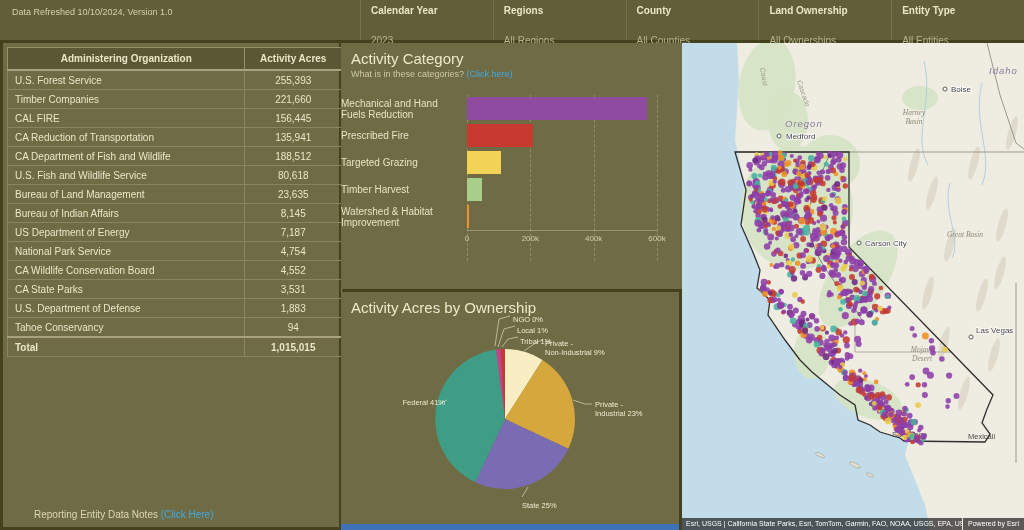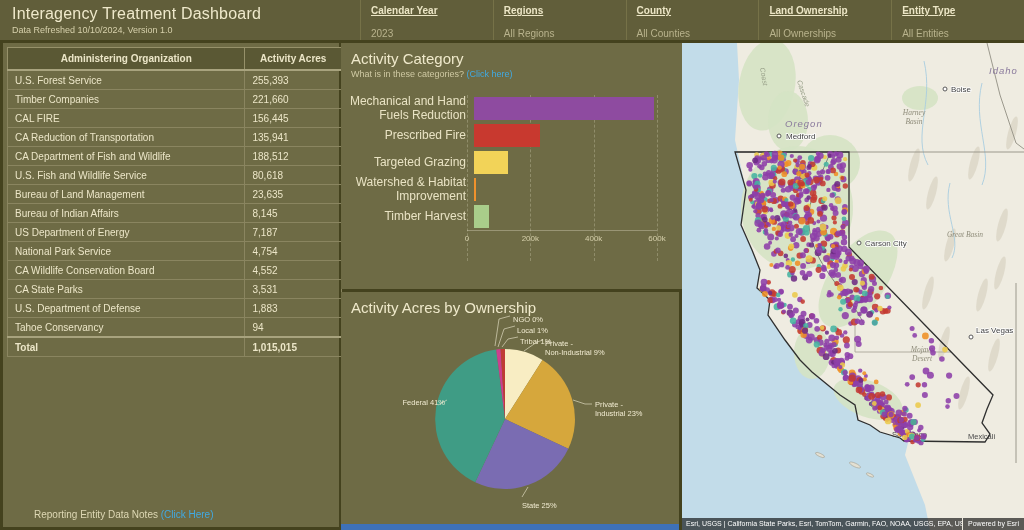--- a/index.html
+++ b/index.html
@@ -6,48 +6,48 @@
   body{font-family:"Liberation Sans",sans-serif;background:#2e2d15;}
   .stage{position:relative;width:1024px;height:530px;background:#44421e;overflow:hidden;}
 
   
   .header{position:absolute;left:0;top:0;width:1024px;height:40px;background:#615e3a;display:flex;}
   .title-block{width:360px;padding:5px 0 0 12px;box-sizing:border-box;}
   .main-title{font-size:16px;color:#efe9cb;letter-spacing:.2px;}
   .main-sub{font-size:9px;color:#d6d0ab;margin-top:2px;}
   .filters{flex:1;display:flex;}
   .filter{flex:1;border-left:1px solid #767248;padding:5px 0 0 10px;box-sizing:border-box;cursor:pointer;}
-  .filter .flabel{font-size:10px;font-weight:bold;color:#ece6c6;text-decoration:underline;}
-  .filter .fvalue{font-size:10px;color:#b9b38d;margin-top:12px;}
+  .filter .flabel{font-size:10px;font-weight:bold;color:#ece6c6;}
+  .filter .fvalue{font-size:10px;color:#b9b38d;margin-top:19px;}
 
   
   .panel{position:absolute;background:#6e6b45;}
   .left-panel{left:3px;top:43px;width:336px;height:484px;}
   .mid-top{left:341px;top:43px;width:396px;height:246px;}
   .mid-bottom{left:341px;top:292px;width:338px;height:233px;}
   .map-panel{left:682px;top:43px;width:342px;height:487px;background:#c2dce9;}
   .panel-title{font-size:15px;color:#efe9cb;padding:7px 0 0 10px;}
   .panel-sub{font-size:9px;color:#cfc9a3;padding:2px 0 0 10px;}
   .link{color:#41a9e1;cursor:pointer;}
 
   
   .org-table{position:absolute;left:4px;top:4px;width:335px;border-collapse:collapse;font-size:10px;color:#ece6c8;border:1px solid #a29d78;}
   .org-table th{background:#5a5834;font-weight:bold;height:19px;border:1px solid #96916a;border-bottom:2px solid #a8a37e;}
   .org-table td{height:18px;border:1px solid #8a8560;padding:0 7px;}
-  .org-table td.num{text-align:left;}
+  .org-table td.num{text-align:center;}
   .org-table tr.total-row td{font-weight:bold;border-top:2px solid #a8a37e;}
   .org-table tr{cursor:pointer;}
   .notes{position:absolute;left:10px;bottom:7px;font-size:10px;color:#ded8b4;padding-left:21px;}
 
   
   .bar-chart{position:absolute;left:0;top:52px;width:338px;}
   .grid{position:absolute;left:126px;top:0;width:190px;height:166px;}
   .vline{position:absolute;top:0;bottom:0;width:0;border-left:1px dashed rgba(235,230,205,.28);}
   .bar-row{display:flex;align-items:center;height:27px;position:relative;}
-  .bar-label{width:118px;font-size:12px;color:#e9e3c4;text-align:right;line-height:1.1;margin-left:7px;}
+  .bar-label{width:118px;font-size:10px;color:#e9e3c4;text-align:left;line-height:1.1;}
   .bar-track{margin-left:8px;width:190px;height:23px;position:relative;}
   .bar-fill{height:100%;cursor:pointer;}
   .axis{position:relative;left:126px;width:190px;height:14px;border-top:1px solid rgba(235,230,205,.35);}
   .tick{position:absolute;top:3px;font-size:8px;color:#d6d0ab;transform:translateX(-50%);}
 
   
   .pie-svg{position:absolute;left:0;top:0;}
 
   
   .map-svg{position:absolute;left:0;top:0;}
@@ -57,21 +57,20 @@
 
   .bottom-strip{position:absolute;left:341px;top:524px;width:338px;height:6px;background:#3e71b8;}
 </style>
 </head>
 <body>
 
 <div class="stage">
 
   <div class="header">
     <div class="title-block">
-      <div class="main-title">Interagency Treatment Dashboard</div>
       <div class="main-sub">Data Refreshed 10/10/2024, Version 1.0</div>
     </div>
     <div class="filters">
         <div class="filter">
           <div class="flabel">Calendar Year</div>
           <div class="fvalue">2023</div>
         </div>
         <div class="filter">
           <div class="flabel">Regions</div>
           <div class="fvalue">All Regions</div>
@@ -188,29 +187,29 @@
               <div class="bar-fill" style="width: 34.6667%; background: rgb(200, 57, 47);"></div>
             </div>
           </div>
           <div class="bar-row">
             <div class="bar-label">Targeted Grazing</div>
             <div class="bar-track">
               <div class="bar-fill" style="width: 17.8333%; background: rgb(242, 211, 88);"></div>
             </div>
           </div>
           <div class="bar-row">
+            <div class="bar-label">Timber Harvest</div>
+            <div class="bar-track">
+              <div class="bar-fill" style="width: 7.83333%; background: rgb(169, 205, 138);"></div>
+            </div>
+          </div>
+          <div class="bar-row">
             <div class="bar-label">Watershed &amp; Habitat Improvement</div>
             <div class="bar-track">
               <div class="bar-fill" style="width: 1%; background: rgb(240, 146, 44);"></div>
-            </div>
-          </div>
-          <div class="bar-row">
-            <div class="bar-label">Timber Harvest</div>
-            <div class="bar-track">
-              <div class="bar-fill" style="width: 7.83333%; background: rgb(169, 205, 138);"></div>
             </div>
           </div>
         </div>
       <div class="axis">
           <div class="tick" style="left: 0%;">0</div>
           <div class="tick" style="left: 33.3333%;">200k</div>
           <div class="tick" style="left: 66.6667%;">400k</div>
           <div class="tick" style="left: 100%;">600k</div>
         </div>
     </div>

